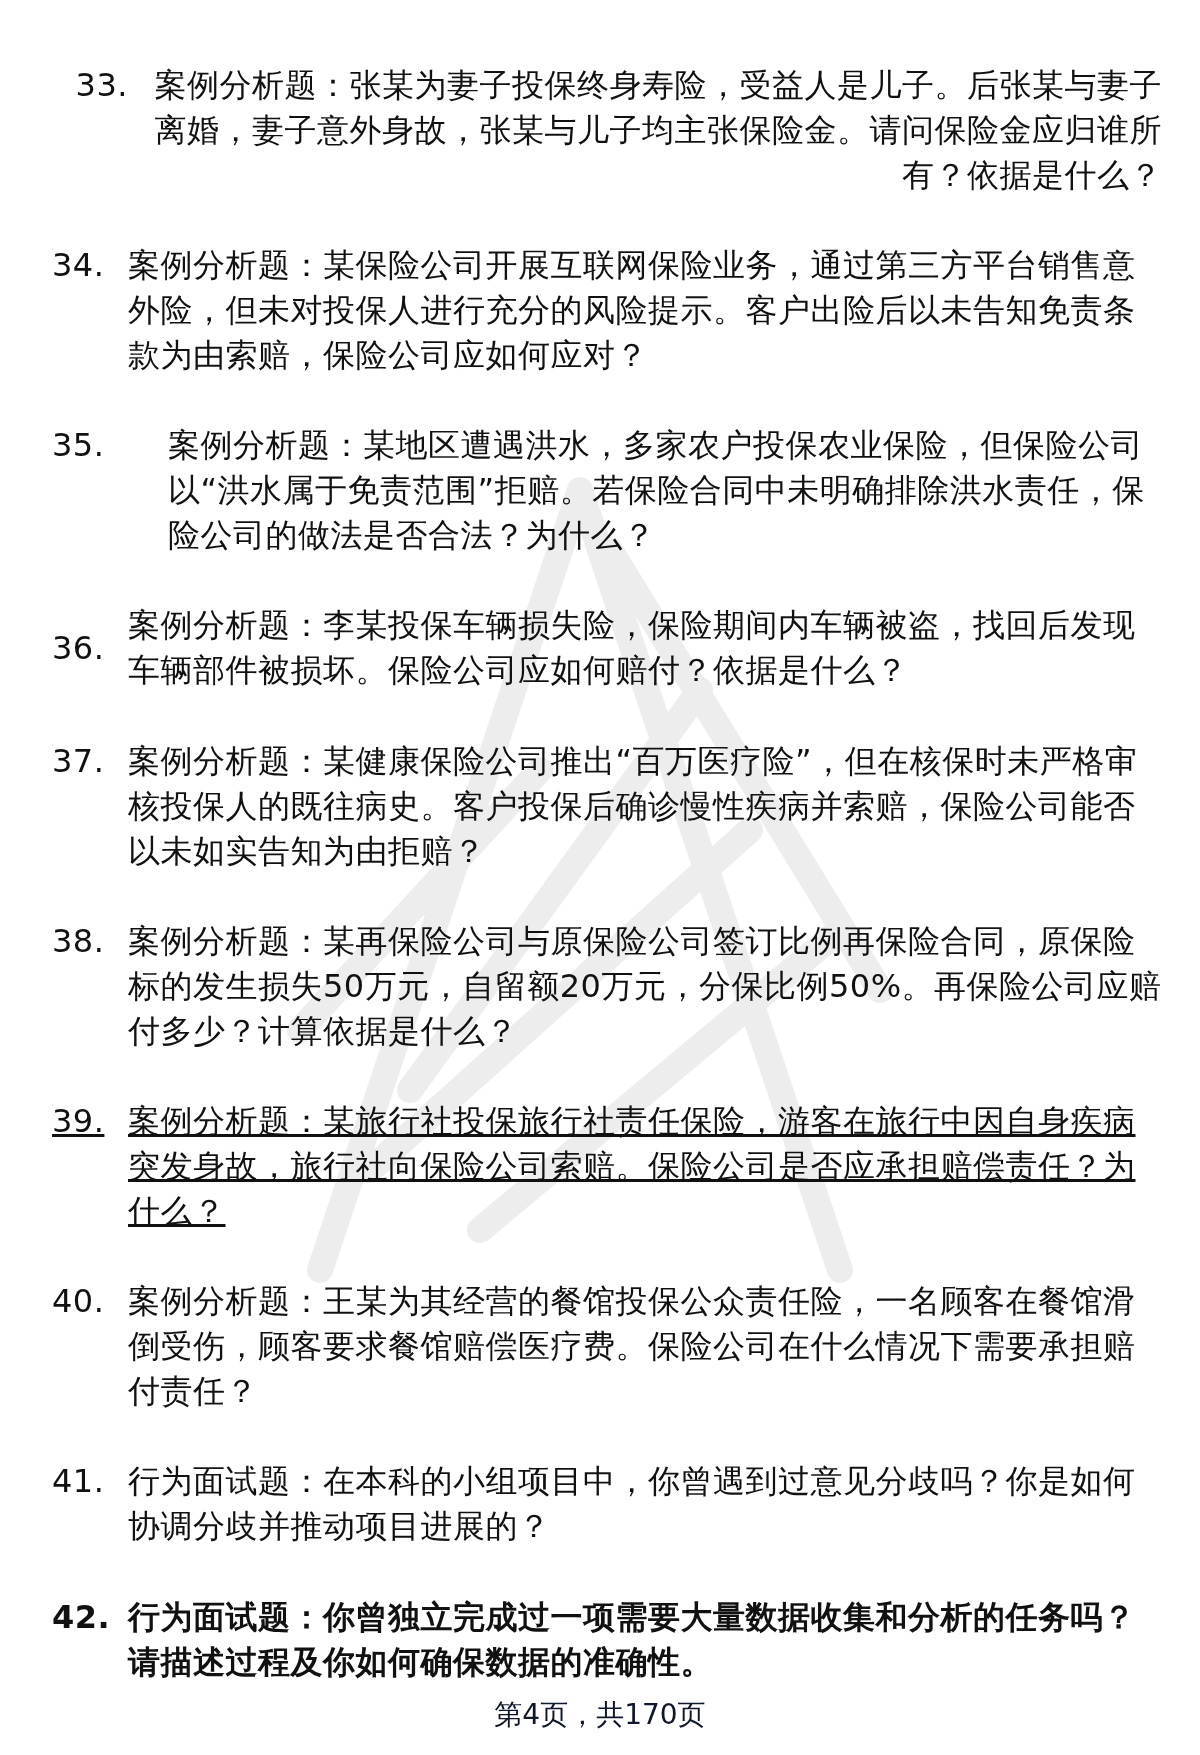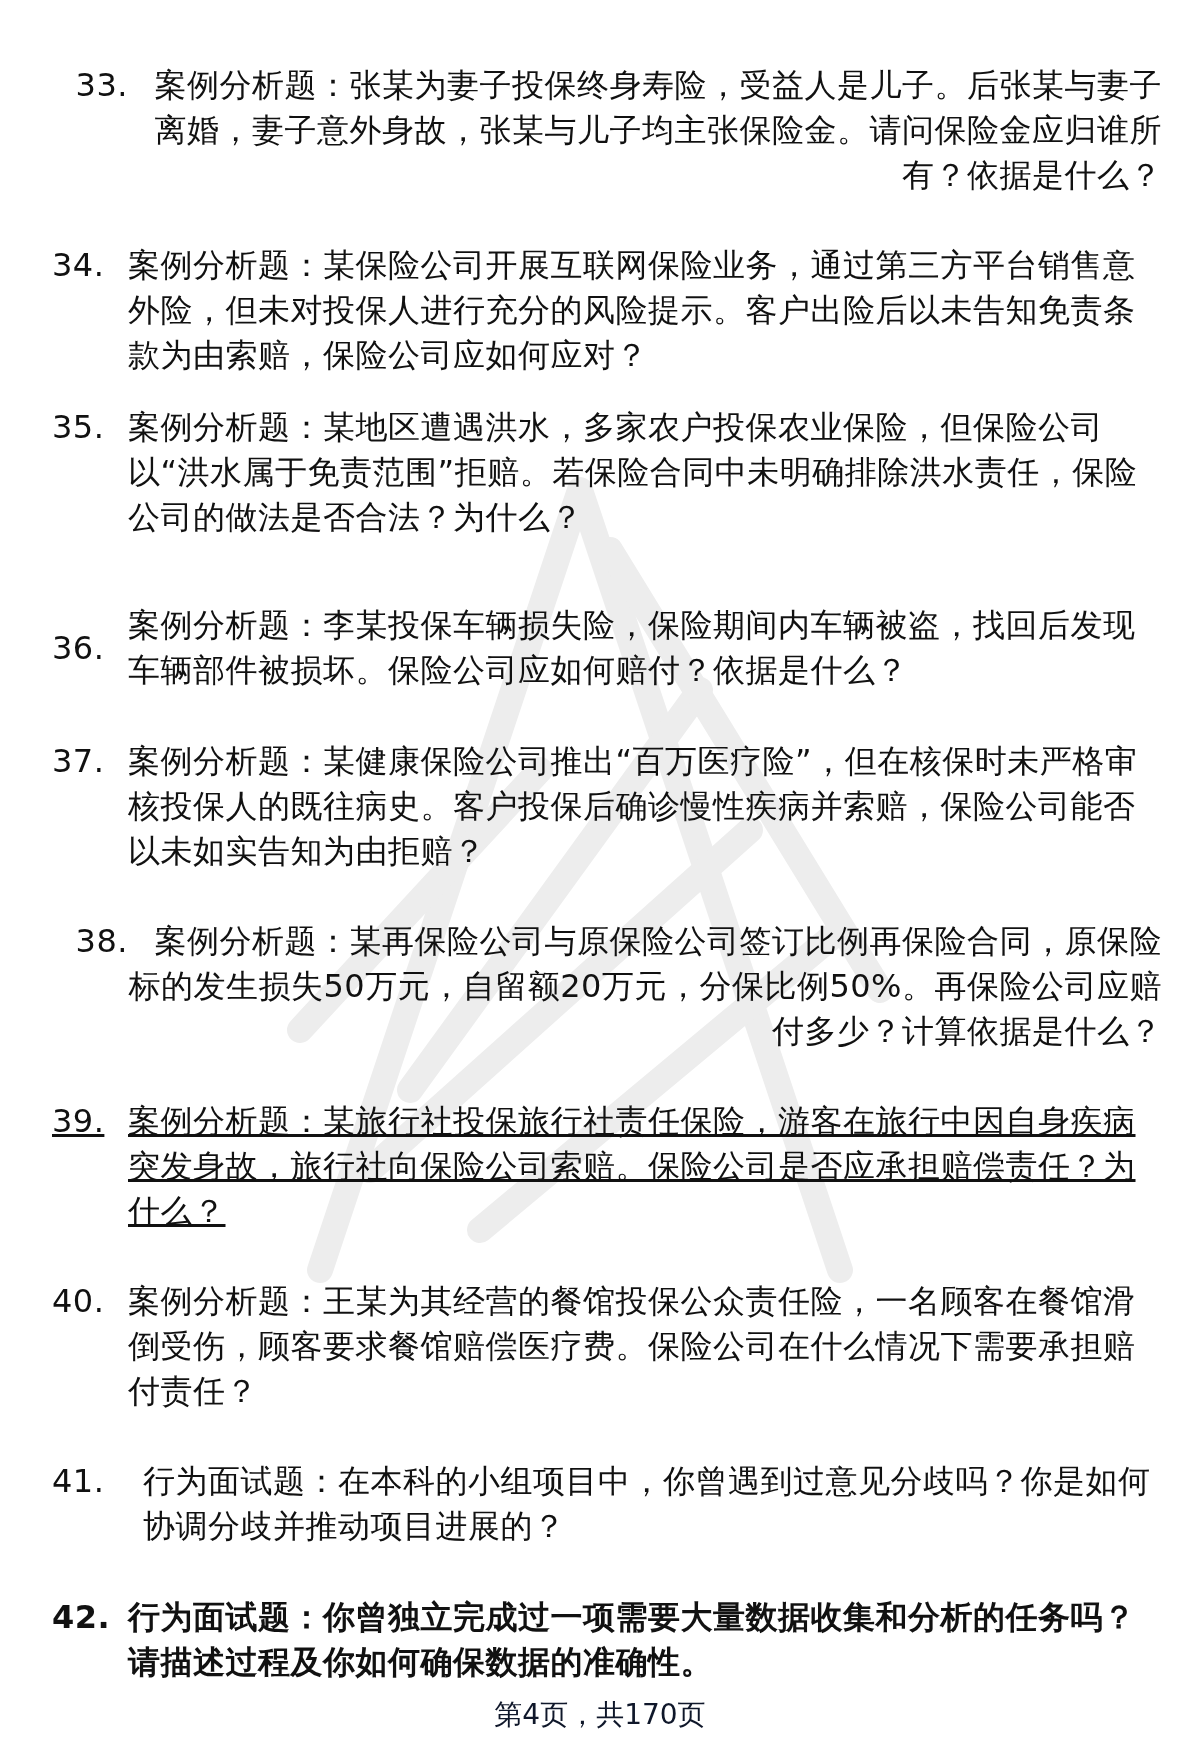--- a/index.html
+++ b/index.html
@@ -80,51 +80,51 @@
   <div class="question" style="top:63px;text-align:right;">
     <span class="q-num">33.</span>
     <span class="q-text">案例分析题：张某为妻子投保终身寿险，受益人是儿子。后张某与妻子离婚，妻子意外身故，张某与儿子均主张保险金。请问保险金应归谁所有？依据是什么？</span>
   </div>
 
   <div class="question" style="top:243px;">
     <span class="q-num">34.</span>
     <span class="q-text">案例分析题：某保险公司开展互联网保险业务，通过第三方平台销售意外险，但未对投保人进行充分的风险提示。客户出险后以未告知免责条款为由索赔，保险公司应如何应对？</span>
   </div>
 
-  <div class="question" style="top:405px;">
+  <div class="question" style="top:423px;gap:40px;">
     <span class="q-num">35.</span>
     <span class="q-text">案例分析题：某地区遭遇洪水，多家农户投保农业保险，但保险公司以“洪水属于免责范围”拒赔。若保险合同中未明确排除洪水责任，保险公司的做法是否合法？为什么？</span>
   </div>
 
   <div class="question" style="top:603px;align-items:center;">
     <span class="q-num">36.</span>
     <span class="q-text">案例分析题：李某投保车辆损失险，保险期间内车辆被盗，找回后发现车辆部件被损坏。保险公司应如何赔付？依据是什么？</span>
   </div>
 
   <div class="question" style="top:739px;">
     <span class="q-num">37.</span>
     <span class="q-text">案例分析题：某健康保险公司推出“百万医疗险”，但在核保时未严格审核投保人的既往病史。客户投保后确诊慢性疾病并索赔，保险公司能否以未如实告知为由拒赔？</span>
   </div>
 
-  <div class="question" style="top:919px;text-align:right;">
+  <div class="question" style="top:919px;">
     <span class="q-num">38.</span>
     <span class="q-text">案例分析题：某再保险公司与原保险公司签订比例再保险合同，原保险标的发生损失50万元，自留额20万元，分保比例50%。再保险公司应赔付多少？计算依据是什么？</span>
   </div>
 
   <div class="question" style="top:1099px;text-decoration:underline;">
     <span class="q-num">39.</span>
     <span class="q-text">案例分析题：某旅行社投保旅行社责任保险，游客在旅行中因自身疾病突发身故，旅行社向保险公司索赔。保险公司是否应承担赔偿责任？为什么？</span>
   </div>
 
   <div class="question" style="top:1279px;">
     <span class="q-num">40.</span>
     <span class="q-text">案例分析题：王某为其经营的餐馆投保公众责任险，一名顾客在餐馆滑倒受伤，顾客要求餐馆赔偿医疗费。保险公司在什么情况下需要承担赔付责任？</span>
   </div>
 
-  <div class="question" style="top:1459px;gap:15px;">
+  <div class="question" style="top:1459px;">
     <span class="q-num">41.</span>
     <span class="q-text">行为面试题：在本科的小组项目中，你曾遇到过意见分歧吗？你是如何协调分歧并推动项目进展的？</span>
   </div>
 
   <div class="question" style="top:1595px;font-weight:bold;">
     <span class="q-num">42.</span>
     <span class="q-text">行为面试题：你曾独立完成过一项需要大量数据收集和分析的任务吗？请描述过程及你如何确保数据的准确性。</span>
   </div>
 
   <div class="footer">第4页，共170页</div>

